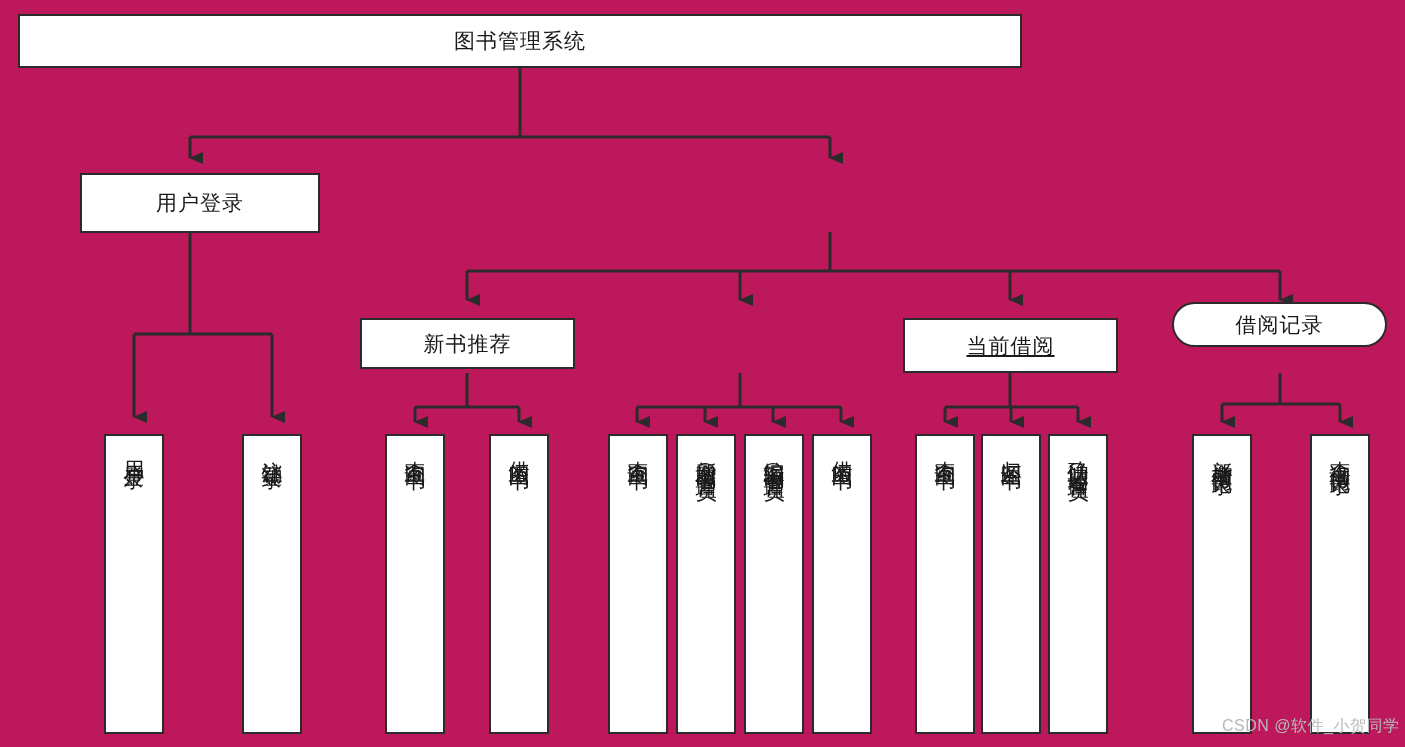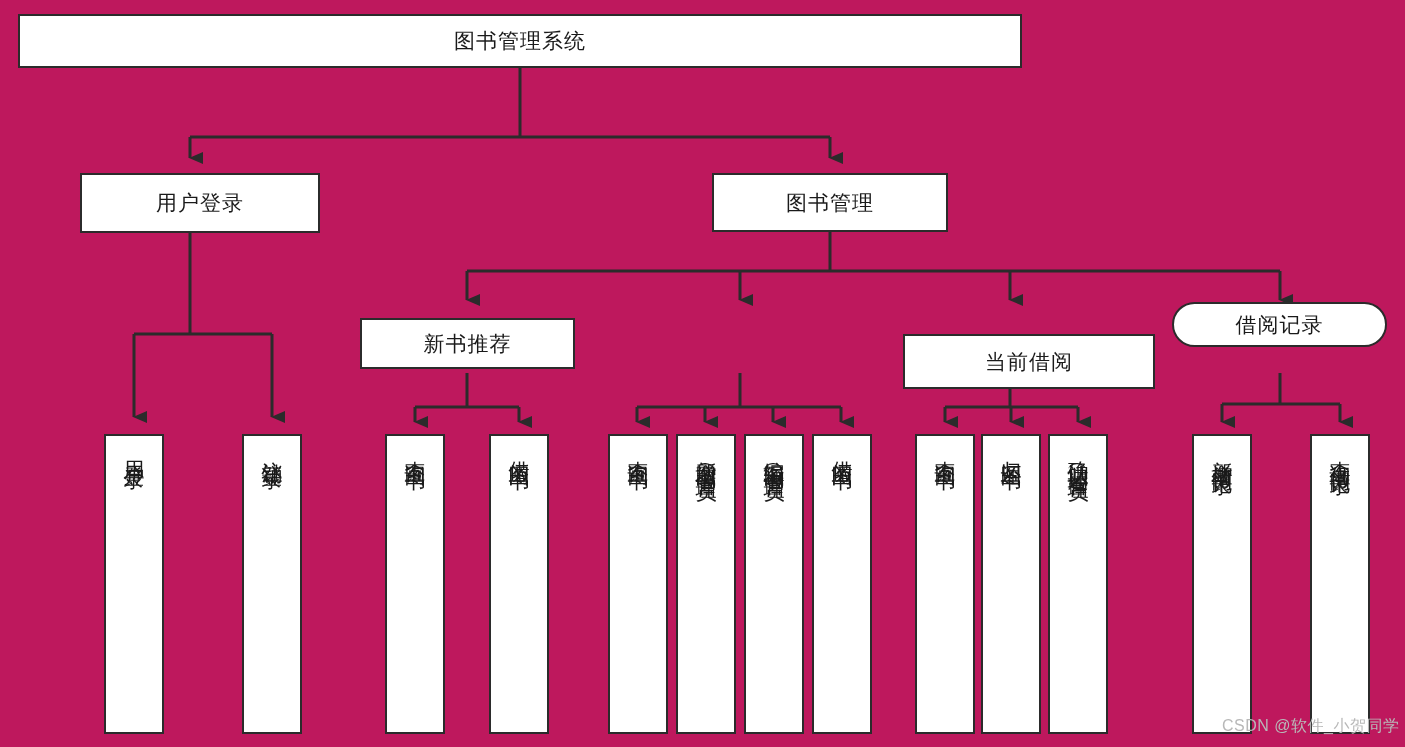--- a/index.html
+++ b/index.html
@@ -115,28 +115,25 @@
     </g>
   </svg>
 
   <div class="node horiz" style="left:18px; top:14px; width:1004px; height:54px;">
     <span>图书管理系统</span>
   </div>
 
   <div class="node horiz" style="left:80px; top:173px; width:240px; height:60px;">
     <span>用户登录</span>
   </div>
-  <div class="node horiz" style="left:712px; top:173px; width:236px; height:59px;">
-    <span>图书管理</span>
-  </div>
 
   <div class="node horiz" style="left:360px; top:318px; width:215px; height:51px;">
     <span>新书推荐</span>
   </div>
-  <div class="node horiz" style="left:903px; top:334px; width:252px; height:55px;">
+  <div class="node horiz" style="left:903px; top:318px; width:215px; height:55px;text-decoration:underline;">
     <span>当前借阅</span>
   </div>
   <div class="node horiz" style="left:1172px; top:302px; width:215px; height:45px;border-radius:23px;">
     <span>借阅记录</span>
   </div>
 
   <div class="node vert" style="left:104px; top:434px; width:60px; height:300px;">
     <span class="vtext">用户登录</span>
   </div>
   <div class="node vert" style="left:242px; top:434px; width:60px; height:300px;">

